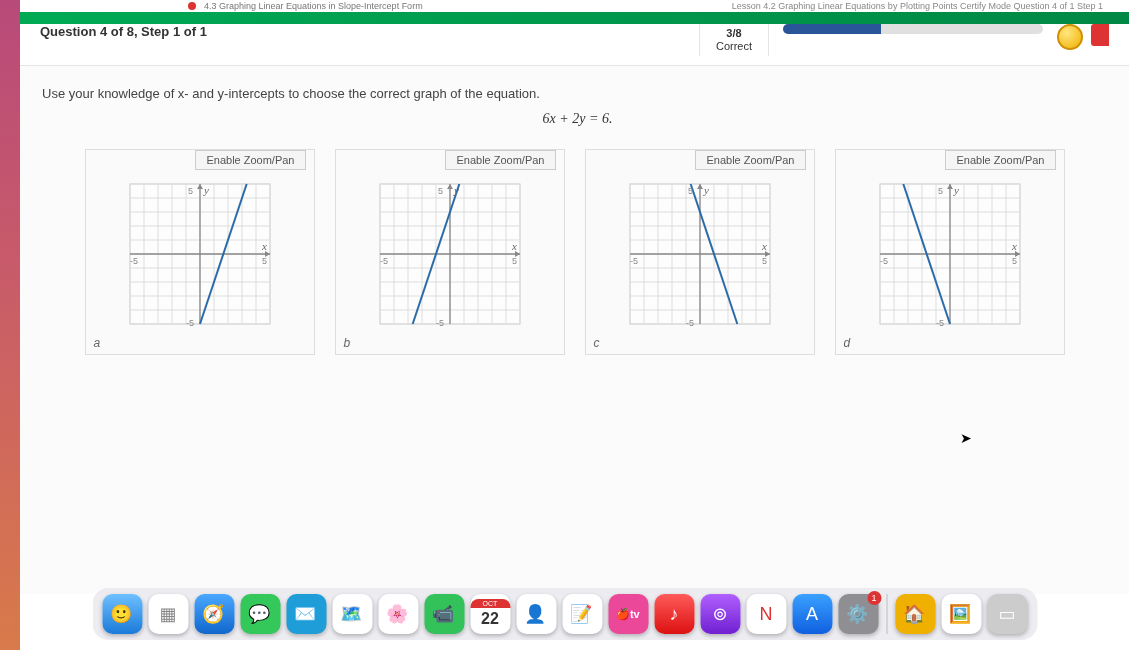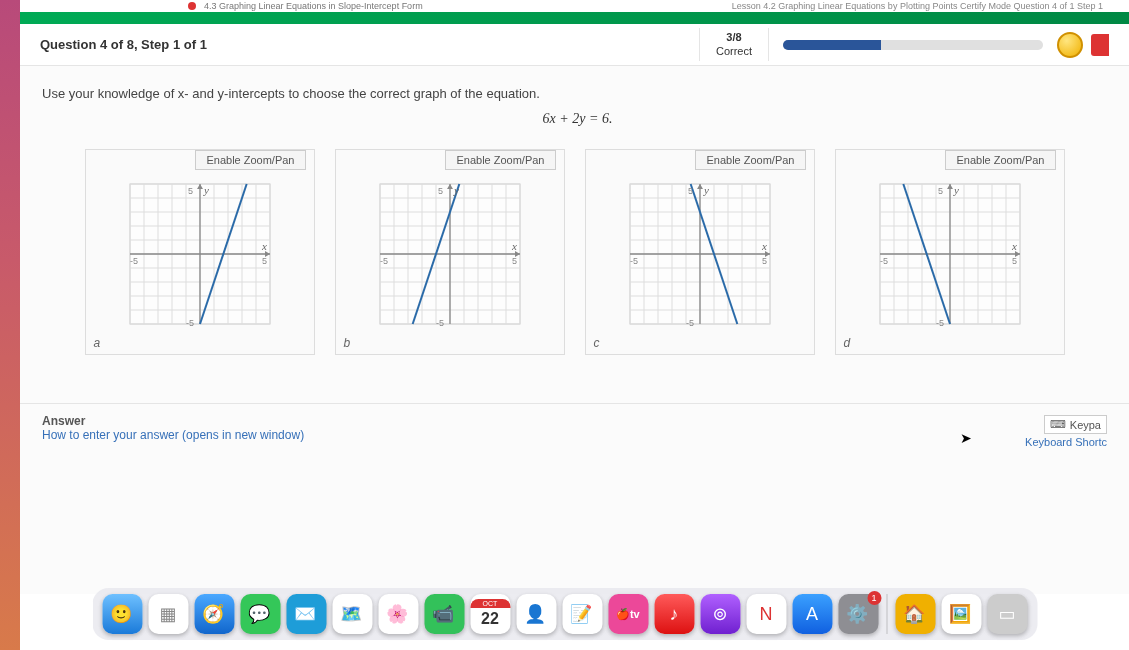--- a/index.html
+++ b/index.html
@@ -9,21 +9,21 @@
 
 .top-bar { height: 12px; background: #fff; display: flex; align-items: center; font-size: 9px; color: #666; padding: 0 8px; gap: 8px; justify-content: space-between; }
 .top-red-dot { width:8px; height:8px; border-radius:50%; background:#d33; margin-left:160px;}
 .top-label { font-size:9px; color:#777; white-space:nowrap;}
 .top-right-label { margin-left:auto; font-size:9px; color:#888; white-space:nowrap;}
 
 .green-bar { height: 12px; background: linear-gradient(to right, #0a5, #084); }
 
 .content-area { background: #fbfbfb; padding: 0; height: calc(100% - 80px); }
 
-.question-header { display:flex; align-items:center; border-bottom:1px solid #e5e5e5; background:#fff; height:42px; padding:0 20px; }
+.question-header { display:flex; align-items:flex-start; border-bottom:1px solid #e5e5e5; background:#fff; height:42px; padding:0 20px; }
 .question-title { font-size:13px; font-weight:bold; color:#333; }
 .score-box { margin-left:auto; text-align:center; font-size:11px; color:#333; padding:3px 16px; border-left:1px solid #e5e5e5; border-right:1px solid #e5e5e5; line-height:1.2; }
 .progress-wrap { width:260px; height:10px; background:#e0e0e0; border-radius:5px; margin-left:14px; overflow:hidden; }
 .progress-fill { height:100%; background:#2a5599; width:37.5%; }
 .coin { width:26px; height:26px; border-radius:50%; background: radial-gradient(circle at 35% 30%, #ffe680, #f0b000); border:2px solid #d09000; margin-left:14px; }
 .heart { width:18px; height:22px; background:#d33; border-radius:3px 0 0 3px; margin-left:8px; }
 
 .question-body { padding:20px 16px 8px 22px; color:#333; }
 .prompt { font-size:13px; color:#444; margin-bottom:10px; }
 .equation { text-align:center; font-size:14px; font-style:italic; margin-bottom:14px; font-family: "Times New Roman", serif; }
@@ -247,33 +247,20 @@
     <text class="tick-label" x="142" y="90">5</text>
     <text class="tick-label" x="68" y="20">5</text>
     <text class="tick-label" x="66" y="152">-5</text>
   </svg>
           <div class="graph-label">d</div>
         </div>
       </div>
 
     <div style="height:30px"></div>
 
-    <div class="answer-bar">
-      <div class="answer-left">
-        <div class="answer-title">Answer</div>
-        <div class="answer-link">How to enter your answer (opens in new window)</div>
-      </div>
-      <div class="answer-right">
-        <div class="keypad-btn">
-          <span>⌨</span>
-          <span>Keypa</span>
-        </div>
-        <div class="kb-shortcut">Keyboard Shortc</div>
-      </div>
-    </div>
 
   </div>
 
   <span class="cursor">➤</span>
 </div>
 
 <div class="dock">
   <div class="dock-item" style="background:linear-gradient(#6ec0ff,#1a7ad9)">🙂</div>
   <div class="dock-item" style="background:#fff;color:#888">▦</div>
   <div class="dock-item" style="background:linear-gradient(#4aa8ff,#1166cc)">🧭</div>

